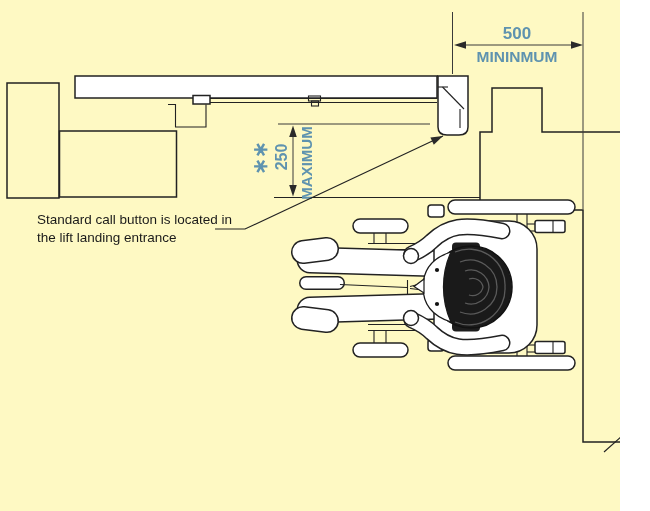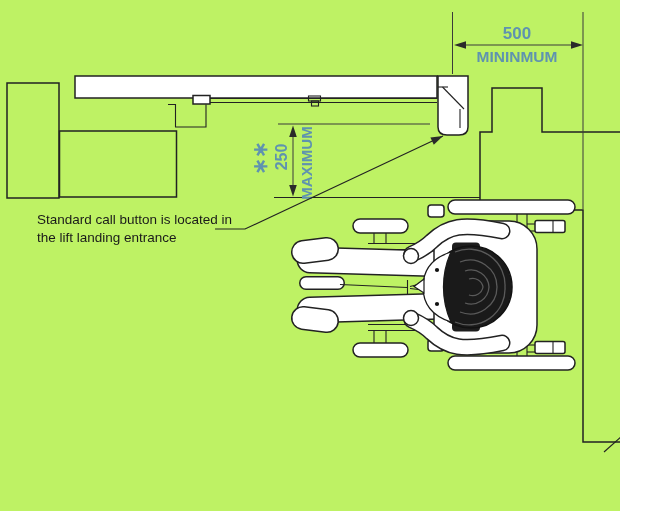--- a/index.html
+++ b/index.html
@@ -1,16 +1,16 @@
 <!DOCTYPE html>
 <html><head>
 <meta charset="utf-8">
 <style>
   html,body{margin:0;padding:0;background:#ffffff;}
-  #stage{position:relative;width:620px;height:511px;background:#bef264;overflow:hidden;
+  #stage{position:relative;width:620px;height:511px;background:#fef9c3;overflow:hidden;
          font-family:"Liberation Sans",sans-serif;}
   svg{position:absolute;left:0;top:0;}
   .ln{stroke:#222222;stroke-width:1.5;fill:none;}
   .thin{stroke:#222222;stroke-width:1.1;fill:none;}
   .wh{fill:#ffffff;stroke:#222222;stroke-width:1.5;}
   .dimln{stroke:#3a3a3a;stroke-width:1;fill:none;}
   .dimfill{fill:#2a2a2a;stroke:none;}
   .capO{stroke:#222222;fill:none;stroke-linecap:round;}
   .capI{stroke:#ffffff;fill:none;stroke-linecap:round;}
   text.dim{fill:#5f93af;font-weight:bold;font-family:"Liberation Sans",sans-serif;}

